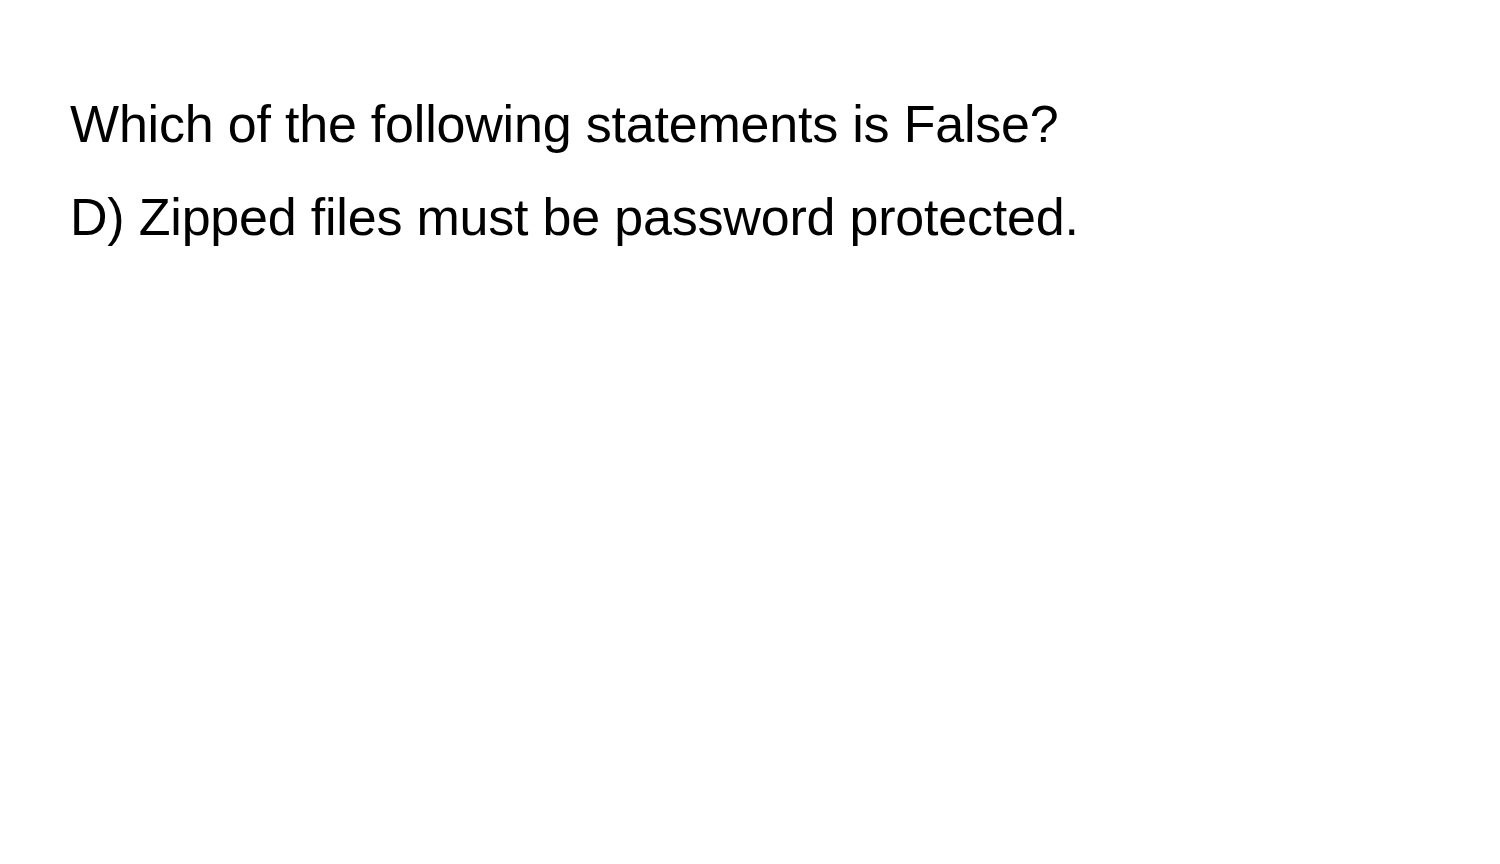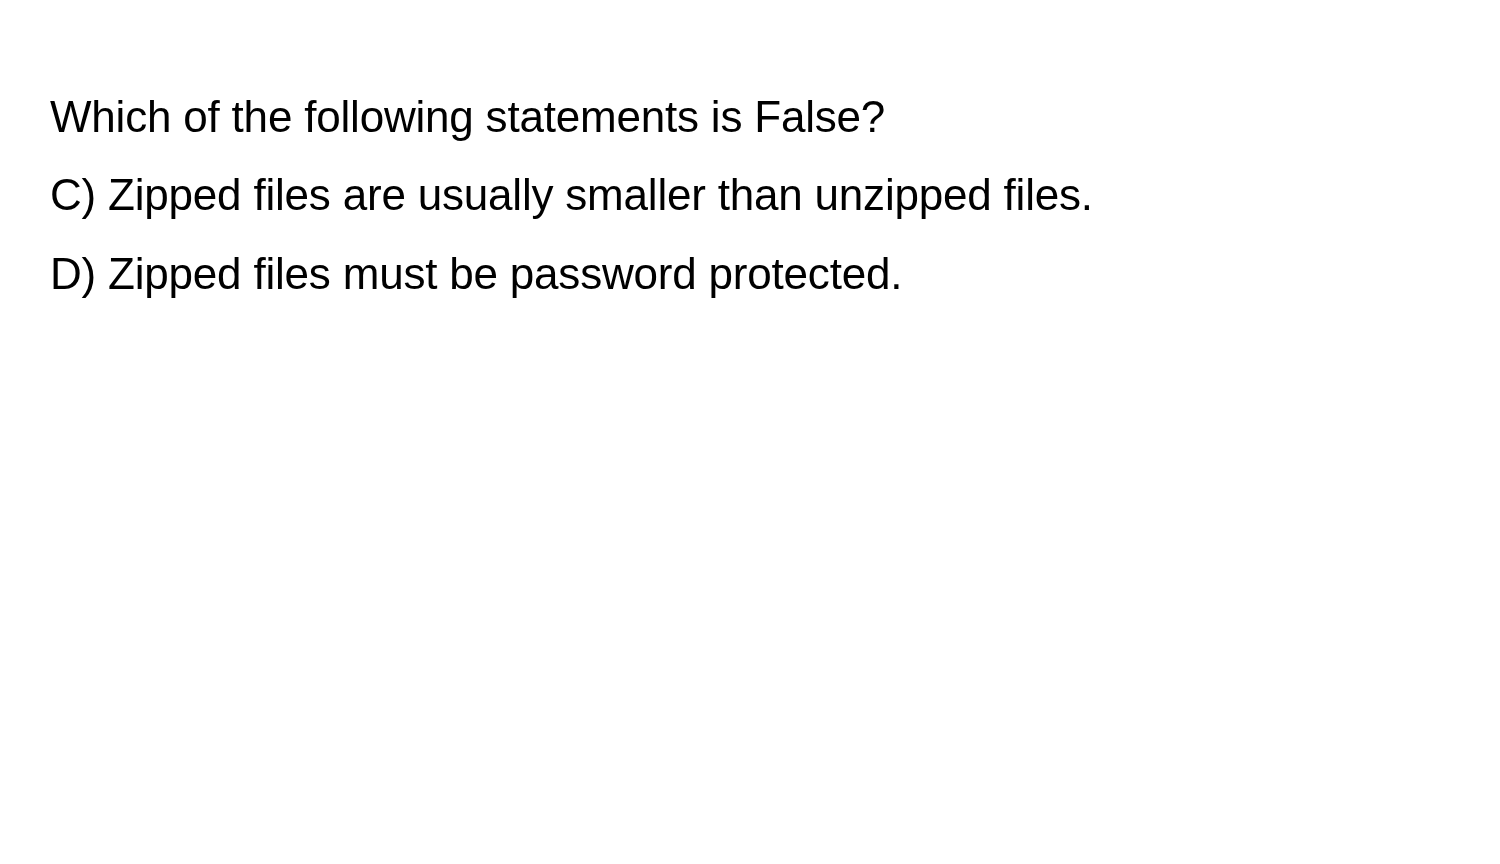--- a/index.html
+++ b/index.html
@@ -8,34 +8,33 @@
       box-sizing: border-box;
     }
     html, body {
       width: 1500px;
       height: 864px;
       background: #ffffff;
       font-family: -apple-system, BlinkMacSystemFont, "Segoe UI", Helvetica, Arial, sans-serif;
       overflow: hidden;
     }
     .content {
-      padding: 78px 58px 0 50px;
+      padding: 78px 58px 0 70px;
       color: #000000;
-      font-size: 44px;
+      font-size: 52px;
       line-height: 1.78;
       font-weight: 400;
       letter-spacing: -0.2px;
     }
     .question-text {
       display: block;
     }
     .option-text {
       display: block;
     }
   </style>
 </head>
 <body>
 
 <div class="content">
   <span class="question-text">Which of the following statements is False?</span>
-  <span class="option-text">C) Zipped files are usually smaller than unzipped files.</span>
   <span class="option-text">D) Zipped files must be password protected.</span>
 </div>
 
 </body></html>

